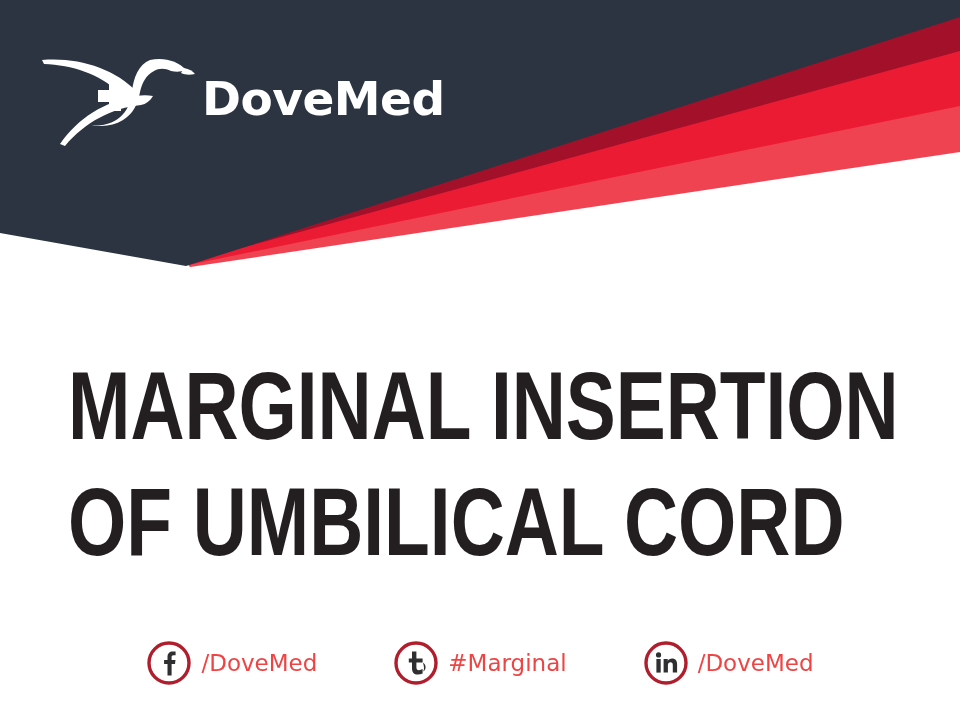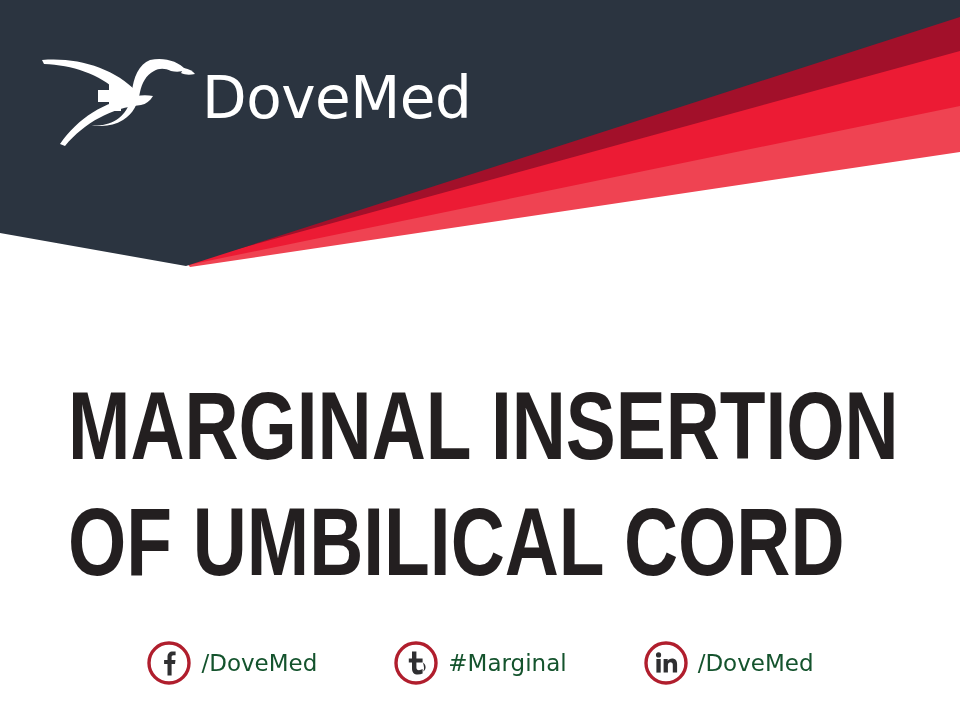--- a/index.html
+++ b/index.html
@@ -45,33 +45,33 @@
     align-items: center;
   }
   .logo-mark {
     width: 158px;
     height: 100px;
     flex: 0 0 auto;
   }
   .logo-word {
     margin-left: 6px;
     font-family: "DejaVu Sans", sans-serif;
-    font-size: 58px;
-    font-weight: 400;
+    font-size: 47px;
+    font-weight: 700;
     letter-spacing: -0.5px;
     color: #ffffff;
     line-height: 1;
     white-space: nowrap;
   }
 
   
   .title-block {
     position: absolute;
     left: 68px;
-    top: 368px;
+    top: 348px;
     width: 830px;
   }
   .title-line {
     font-family: "Liberation Sans Narrow", "Liberation Sans", sans-serif;
     font-weight: 700;
     font-size: 96px;
     line-height: 116px;
     letter-spacing: 0px;
     color: #231f20;
     text-transform: uppercase;
@@ -99,21 +99,21 @@
   .social-icon {
     width: 46px;
     height: 46px;
     flex: 0 0 auto;
   }
   .social-label {
     margin-left: 9px;
     font-family: "DejaVu Sans", sans-serif;
     font-size: 23px;
     font-weight: 400;
-    color: #14532d;
+    color: #ef4444;
     line-height: 1;
     white-space: nowrap;
   }
 </style>
 </head>
 <body>
 
 <div class="canvas">
 
   <div class="banner">

